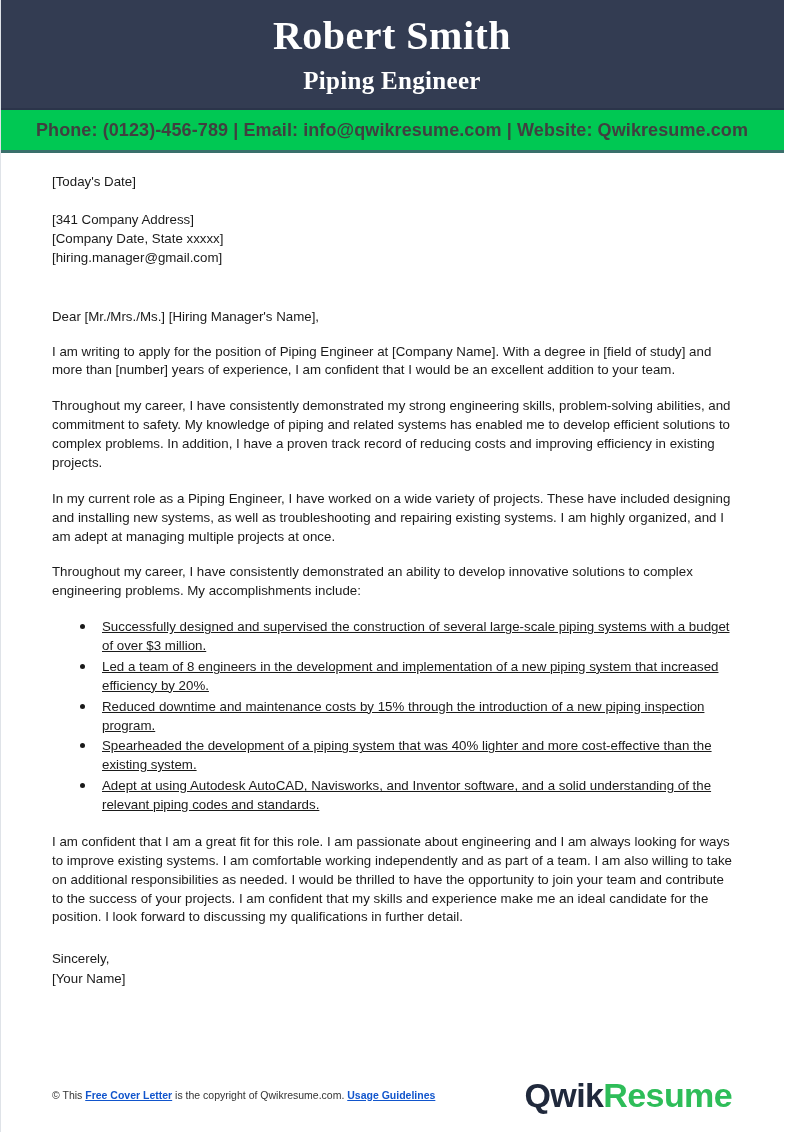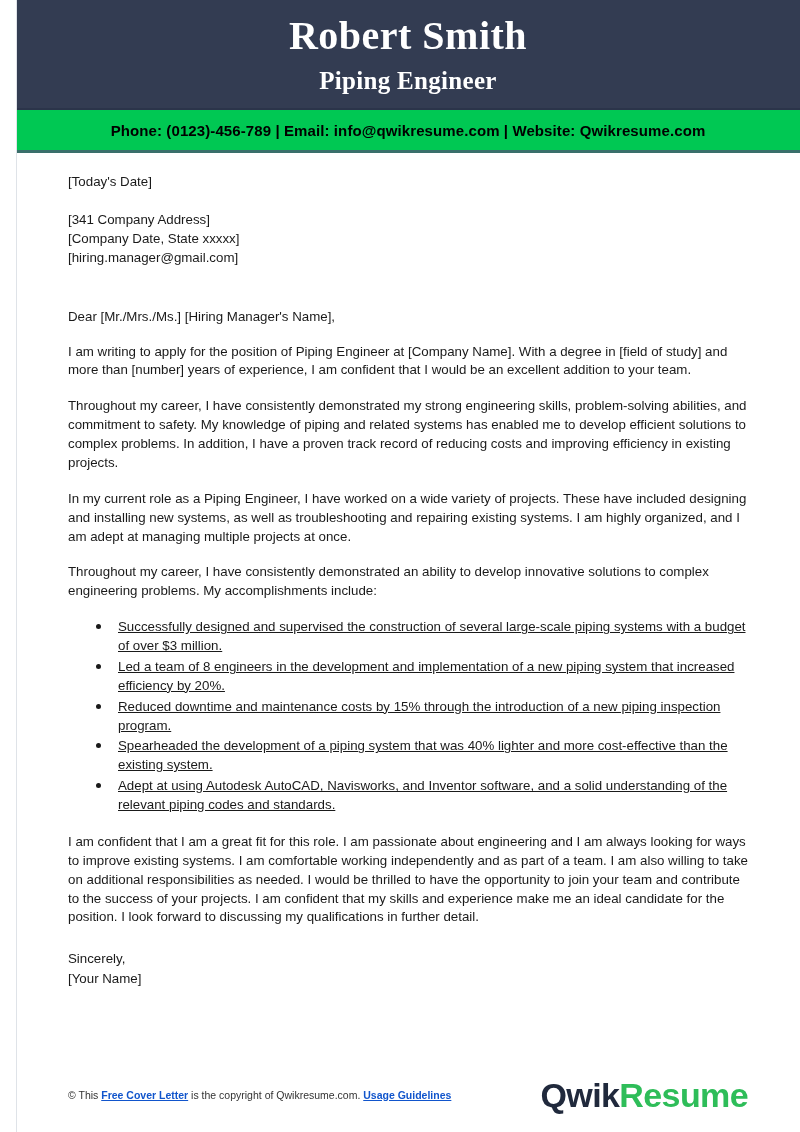--- a/index.html
+++ b/index.html
@@ -12,21 +12,20 @@
     font-family: "Liberation Sans", sans-serif;
     -webkit-font-smoothing: antialiased;
   }
   .page {
     position: relative;
     width: 784px;
     height: 1132px;
     background: #ffffff;
     box-sizing: border-box;
     overflow: hidden;
-    margin-left: 16px;
   }
   .page-frame {
     position: absolute;
     left: 0; top: 0;
     width: 800px;
     height: 1132px;
     box-sizing: border-box;
     border-left: 1px solid #dfe3e8;
     border-right: 1px solid #dfe3e8;
     pointer-events: none;
@@ -62,23 +61,23 @@
   .contact-bar {
     background: #00c853;
     height: 40px;
     display: flex;
     align-items: center;
     justify-content: center;
     border-bottom: 3px solid #3a6f6b;
   }
   .contact-text {
     font-family: "Liberation Sans", sans-serif;
-    font-size: 15px;
-    font-weight: 700;
-    color: #000000;
+    font-size: 18px;
+    font-weight: 700;
+    color: #404040;
     letter-spacing: 0.1px;
     white-space: nowrap;
     text-align: center;
   }
 
   
   .body-wrap {
     padding: 20px 52px 0 52px;
     color: #1a1a1a;
     font-size: 13.3px;

